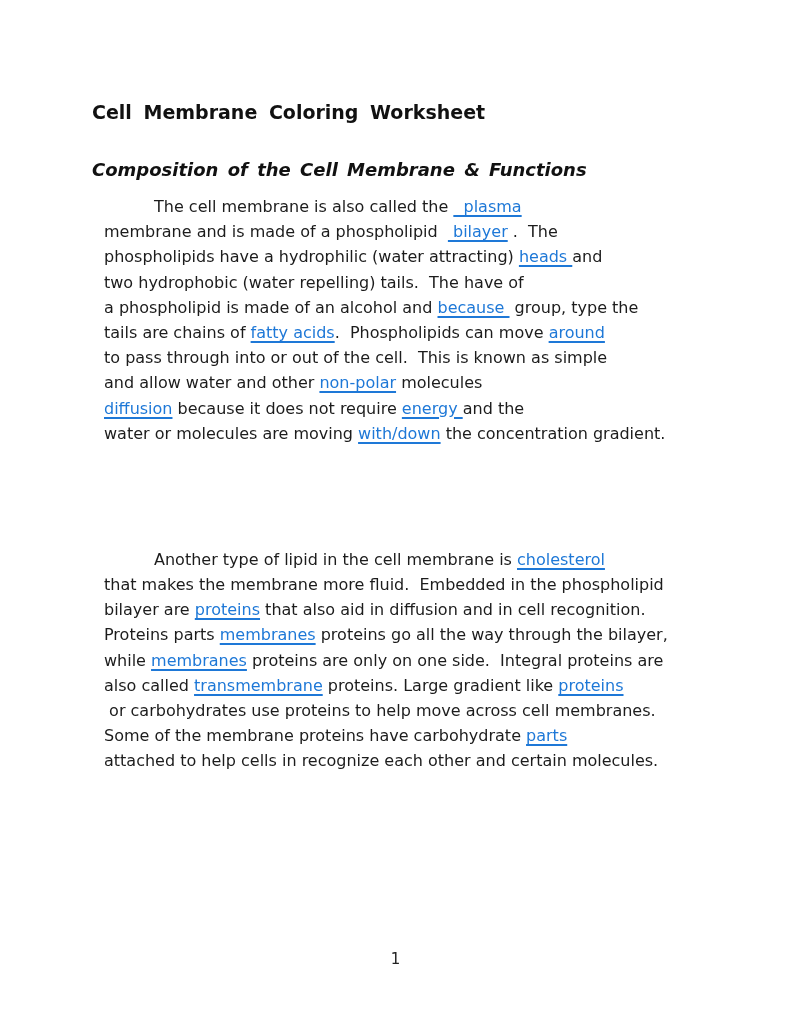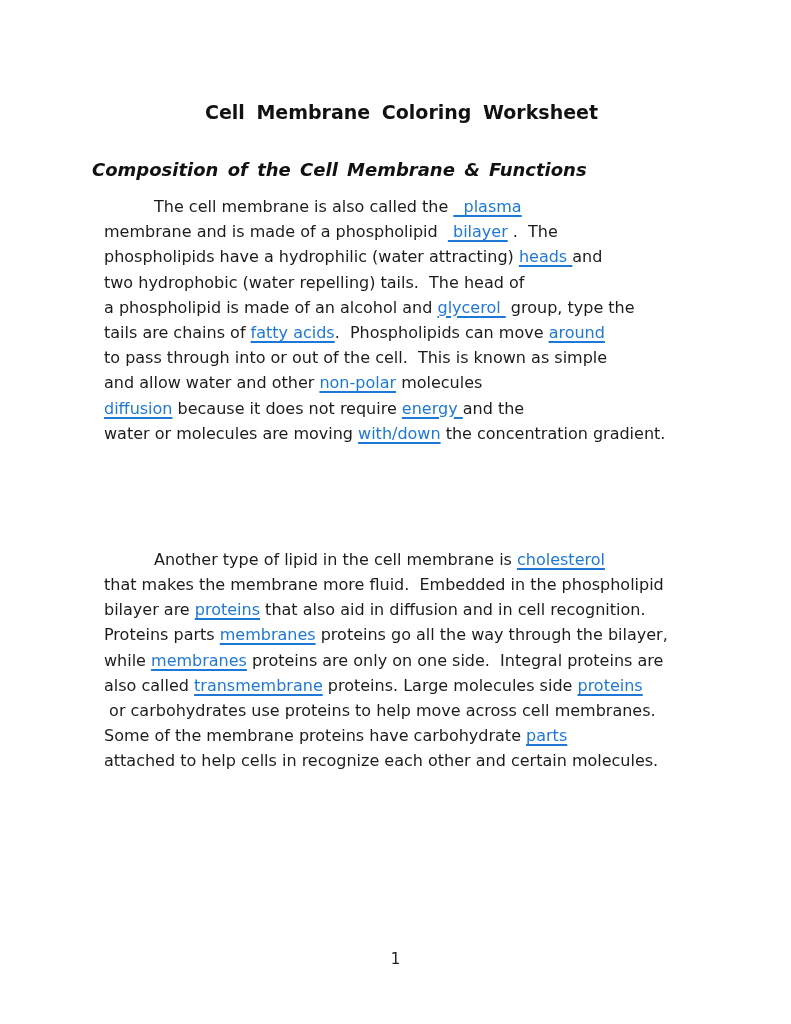--- a/index.html
+++ b/index.html
@@ -13,21 +13,21 @@
     height: 1024px;
     background: #ffffff;
     font-family: "DejaVu Sans", sans-serif;
     color: var(--text, #1c1c1c);
     box-sizing: border-box;
     padding: 100px 80px 0 92px;
     overflow: hidden;
   }
   .doc-title {
     margin: 0;
-    text-align: center;
+    text-align: left;
     font-size: 19px;
     font-weight: bold;
     word-spacing: 5px;
     line-height: 25px;
     color: #111111;
   }
   .section-heading {
     margin: 32px 0 8px 0;
     font-size: 18px;
     font-weight: bold;
@@ -67,34 +67,34 @@
 <body>
 
 <div class="page">
   <h1 class="doc-title">Cell Membrane Coloring Worksheet</h1>
   <h2 class="section-heading">Composition of the Cell Membrane &amp; Functions</h2>
   <div id="document-body">
       <div class="paragraph">
         <div class="line indent"><span class="">The cell membrane is also called the </span><span class="blank">  plasma</span></div>
         <div class="line"><span class="">membrane and is made of a phospholipid  </span><span class="blank"> bilayer</span><span class=""> .  The</span></div>
         <div class="line"><span class="">phospholipids have a hydrophilic (water attracting) </span><span class="blank">heads </span><span class="">and</span></div>
-        <div class="line"><span class="">two hydrophobic (water repelling) tails.  The head of</span></div>
-        <div class="line"><span class="">a phospholipid is made of an alcohol and </span><span class="blank">glycerol </span><span class=""> group, type the</span></div>
+        <div class="line"><span class="">two hydrophobic (water repelling) tails.  The have of</span></div>
+        <div class="line"><span class="">a phospholipid is made of an alcohol and </span><span class="blank">because </span><span class=""> group, type the</span></div>
         <div class="line"><span class="">tails are chains of </span><span class="blank">fatty acids</span><span class="">.  Phospholipids can move </span><span class="blank">around</span></div>
         <div class="line"><span class="">to pass through into or out of the cell.  This is known as simple</span></div>
         <div class="line"><span class="">and allow water and other </span><span class="blank">non-polar</span><span class=""> molecules</span></div>
         <div class="line"><span class="blank">diffusion</span><span class=""> because it does not require </span><span class="blank">energy </span><span class="">and the</span></div>
         <div class="line"><span class="">water or molecules are moving </span><span class="blank">with/down</span><span class=""> the concentration gradient.</span></div>
       </div>
       <div class="paragraph" style="margin-top: 100.8px;">
         <div class="line indent"><span class="">Another type of lipid in the cell membrane is </span><span class="blank">cholesterol</span></div>
         <div class="line"><span class="">that makes the membrane more fluid.  Embedded in the phospholipid</span></div>
         <div class="line"><span class="">bilayer are </span><span class="blank">proteins</span><span class=""> that also aid in diffusion and in cell recognition.</span></div>
         <div class="line"><span class="">Proteins parts </span><span class="blank">membranes</span><span class=""> proteins go all the way through the bilayer,</span></div>
         <div class="line"><span class="">while </span><span class="blank">membranes</span><span class=""> proteins are only on one side.  Integral proteins are</span></div>
-        <div class="line"><span class="">also called </span><span class="blank">transmembrane</span><span class=""> proteins. Large molecules side </span><span class="blank">proteins</span></div>
+        <div class="line"><span class="">also called </span><span class="blank">transmembrane</span><span class=""> proteins. Large gradient like </span><span class="blank">proteins</span></div>
         <div class="line"><span class=""> or carbohydrates use proteins to help move across cell membranes.</span></div>
         <div class="line"><span class="">Some of the membrane proteins have carbohydrate </span><span class="blank">parts</span></div>
         <div class="line"><span class="">attached to help cells in recognize each other and certain molecules.</span></div>
       </div>
     </div>
   <div class="page-number">1</div>
 </div>
 
 </body></html>

